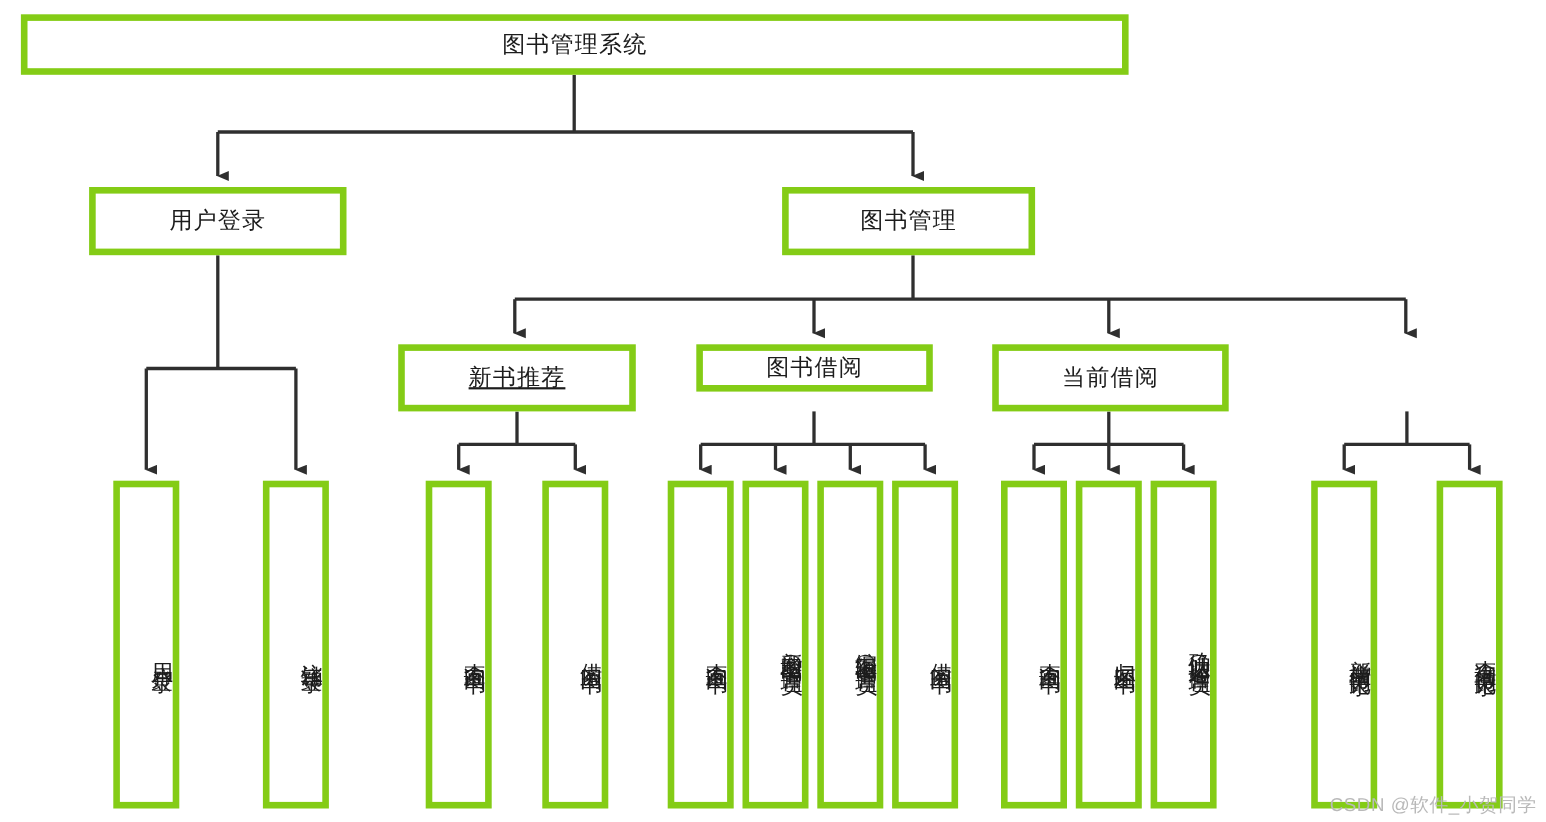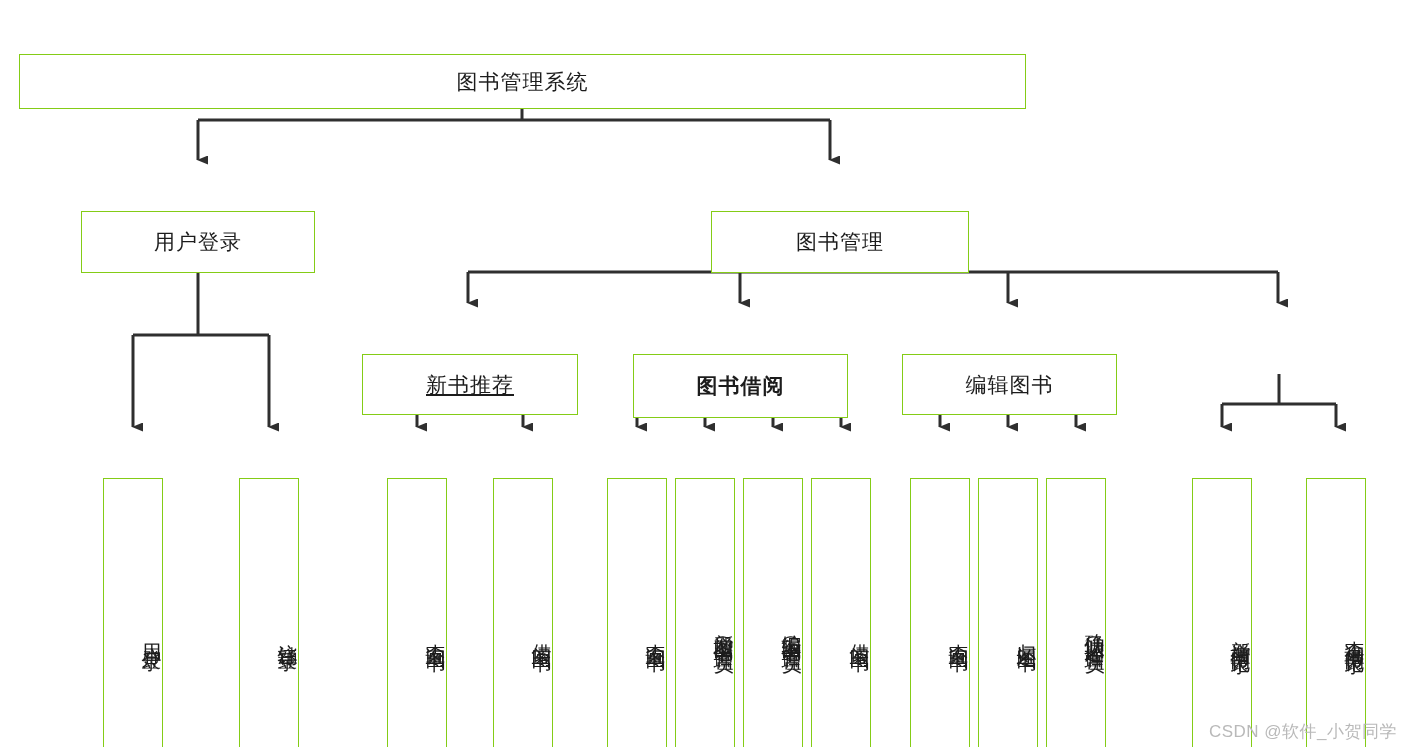--- a/index.html
+++ b/index.html
@@ -22,27 +22,26 @@
     position: absolute;
     left: 0;
     top: 0;
     width: 1405px;
     height: 747px;
     pointer-events: none;
   }
   .node {
     position: absolute;
     box-sizing: border-box;
-    border: 1px solid #84cc16;
+    border: 6px solid #84cc16;
     background: #ffffff;
     display: flex;
     align-items: center;
     justify-content: center;
     color: #1c1c1c;
-    margin-top: 41px;
   }
   .node.horiz {
     font-size: 21px;
     letter-spacing: 1px;
     line-height: 1.2;
   }
   .node.vert {
     writing-mode: vertical-rl;
     text-orientation: upright;
     font-size: 20px;
@@ -127,34 +126,34 @@
   </svg>
 
   <div class="node horiz" style="left:19px; top:13px; width:1007px; height:55px;">
     <span class="label">图书管理系统</span>
   </div>
 
   <div class="node horiz" style="left:81px; top:170px; width:234px; height:62px;">
     <span class="label">用户登录</span>
   </div>
 
-  <div class="node horiz" style="left:711px; top:170px; width:258px; height:62px;">
+  <div class="node horiz" style="left:711px; top:170px; width:230px; height:62px;">
     <span class="label">图书管理</span>
   </div>
 
   <div class="node horiz" style="left:362px; top:313px; width:216px; height:61px;text-decoration:underline;">
     <span class="label">新书推荐</span>
   </div>
 
-  <div class="node horiz" style="left:633px; top:313px; width:215px; height:64px;font-weight:bold;">
+  <div class="node horiz" style="left:633px; top:313px; width:215px; height:43px;">
     <span class="label">图书借阅</span>
   </div>
 
   <div class="node horiz" style="left:902px; top:313px; width:215px; height:61px;">
-    <span class="label">编辑图书</span>
+    <span class="label">当前借阅</span>
   </div>
 
 
   <div class="node vert" style="left:103px; top:437px; width:60px; height:298px;">
     <span class="label">用户登录</span>
   </div>
 
   <div class="node vert" style="left:239px; top:437px; width:60px; height:298px;">
     <span class="label">注销登录</span>
   </div>

